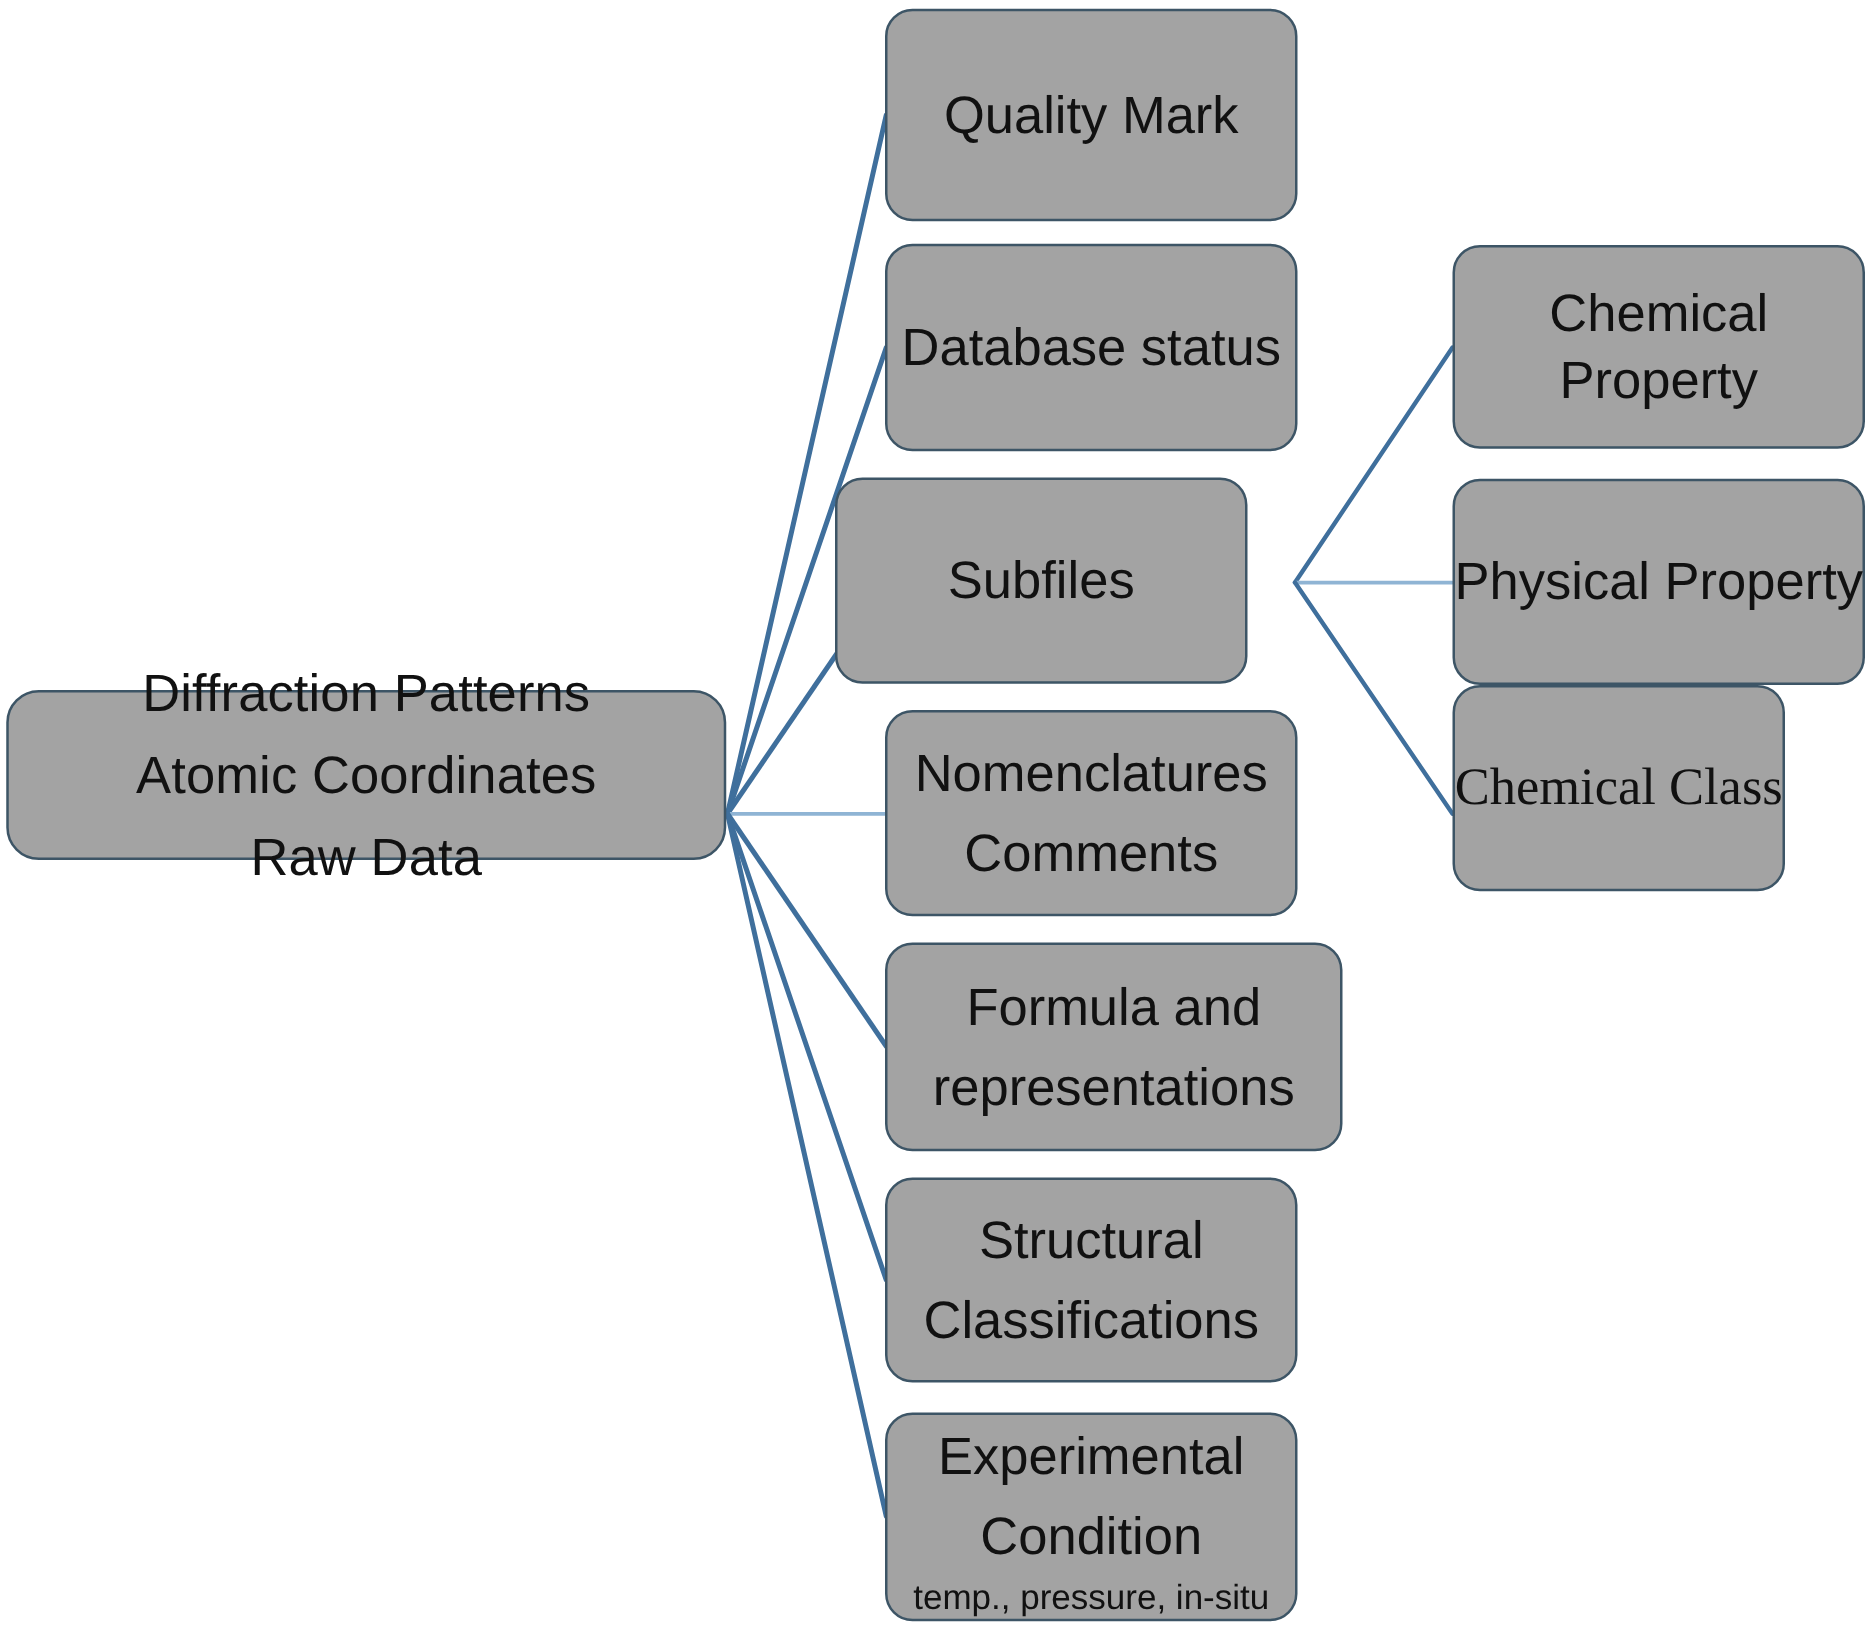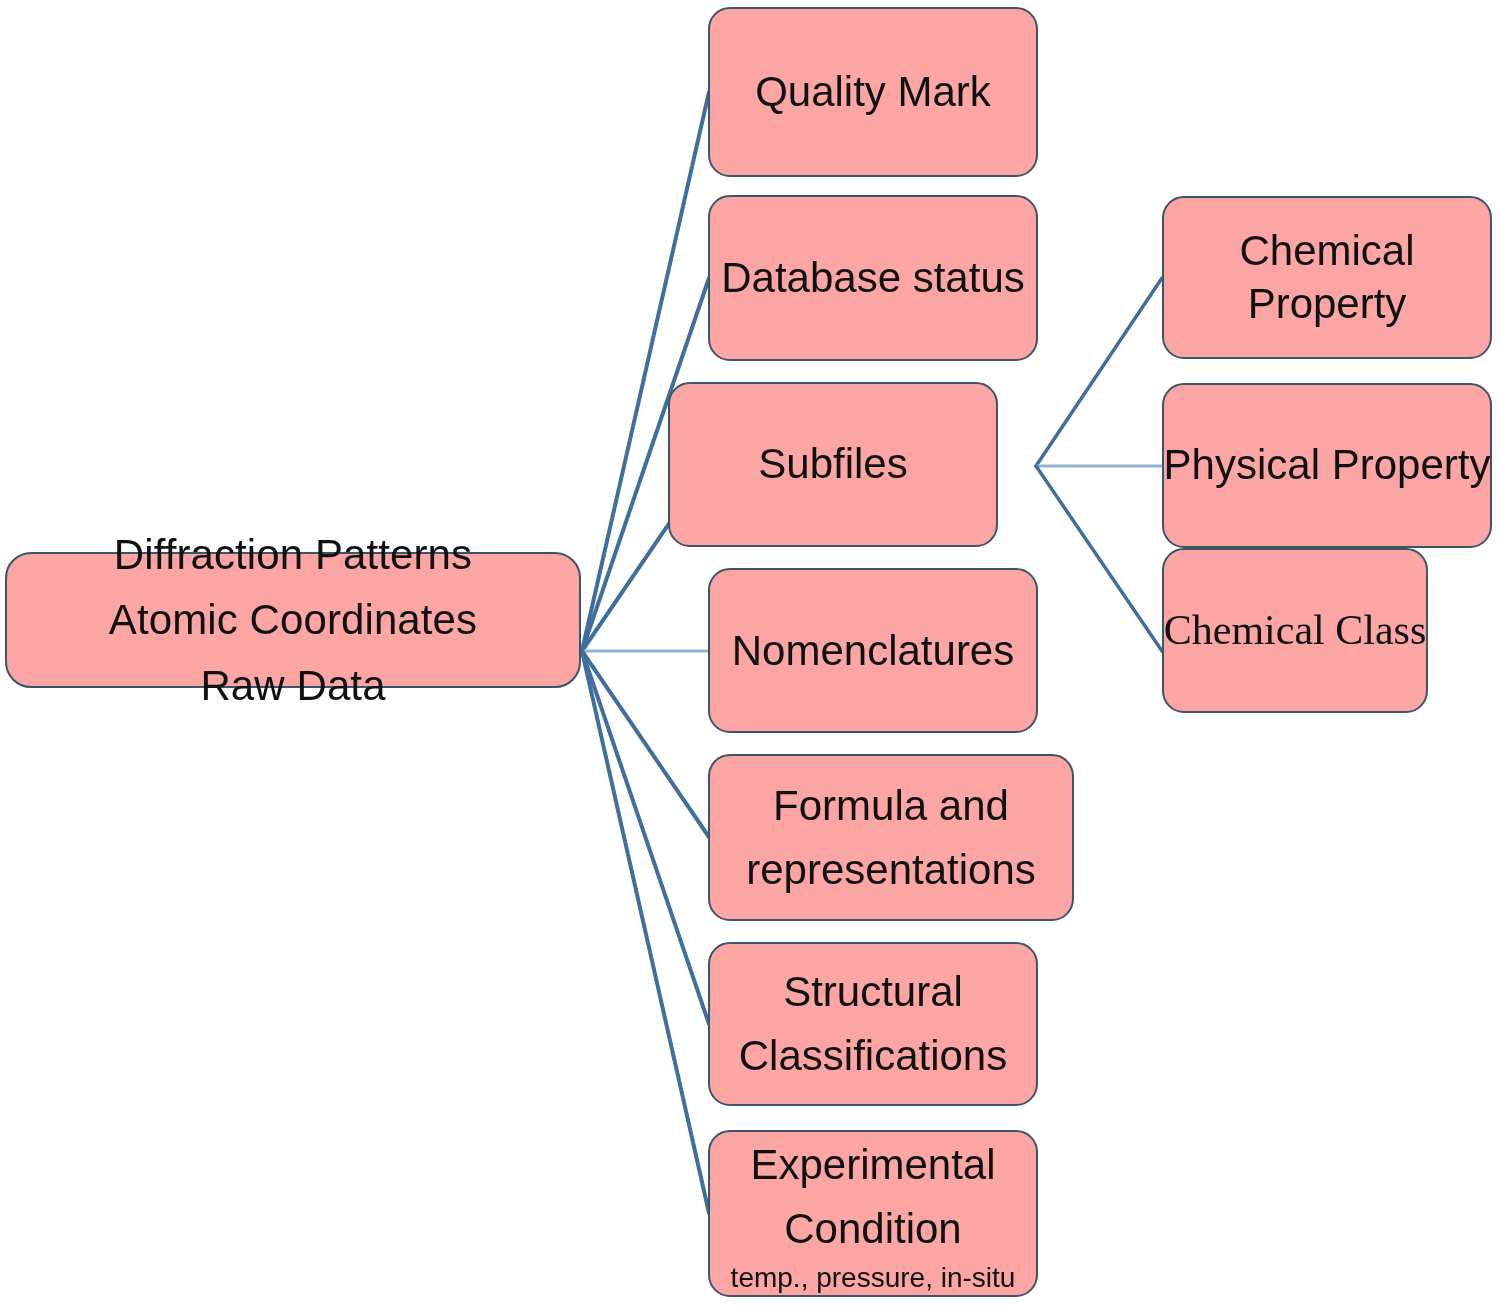--- a/index.html
+++ b/index.html
@@ -18,21 +18,21 @@
   #edges{
     position:absolute;
     left:0; top:0;
     width:1500px;
     height:1311px;
     pointer-events:none;
   }
   .node{
     position:absolute;
     box-sizing:border-box;
-    background:#fca5a5;
+    background:#a3a3a3;
     border:2.5px solid #3d5566;
     border-radius:22px;
     display:flex;
     flex-direction:column;
     align-items:center;
     justify-content:center;
     text-align:center;
     z-index:2;
   }
   .node .line{
@@ -103,20 +103,21 @@
   <div class="node mid" style="left:708px; top:195px; width:330px; height:166px;">
     <span class="line">Database status</span>
   </div>
 
   <div class="node mid" style="left:668px; top:382px; width:330px; height:165px;">
     <span class="line">Subfiles</span>
   </div>
 
   <div class="node mid" style="left:708px; top:568px; width:330px; height:165px;">
     <span class="line two">Nomenclatures</span>
+    <span class="line two">Comments</span>
   </div>
 
   <div class="node mid" style="left:708px; top:754px; width:366px; height:167px;">
     <span class="line two">Formula and</span>
     <span class="line two">representations</span>
   </div>
 
   <div class="node mid" style="left:708px; top:942px; width:330px; height:164px;">
     <span class="line two">Structural</span>
     <span class="line two">Classifications</span>

